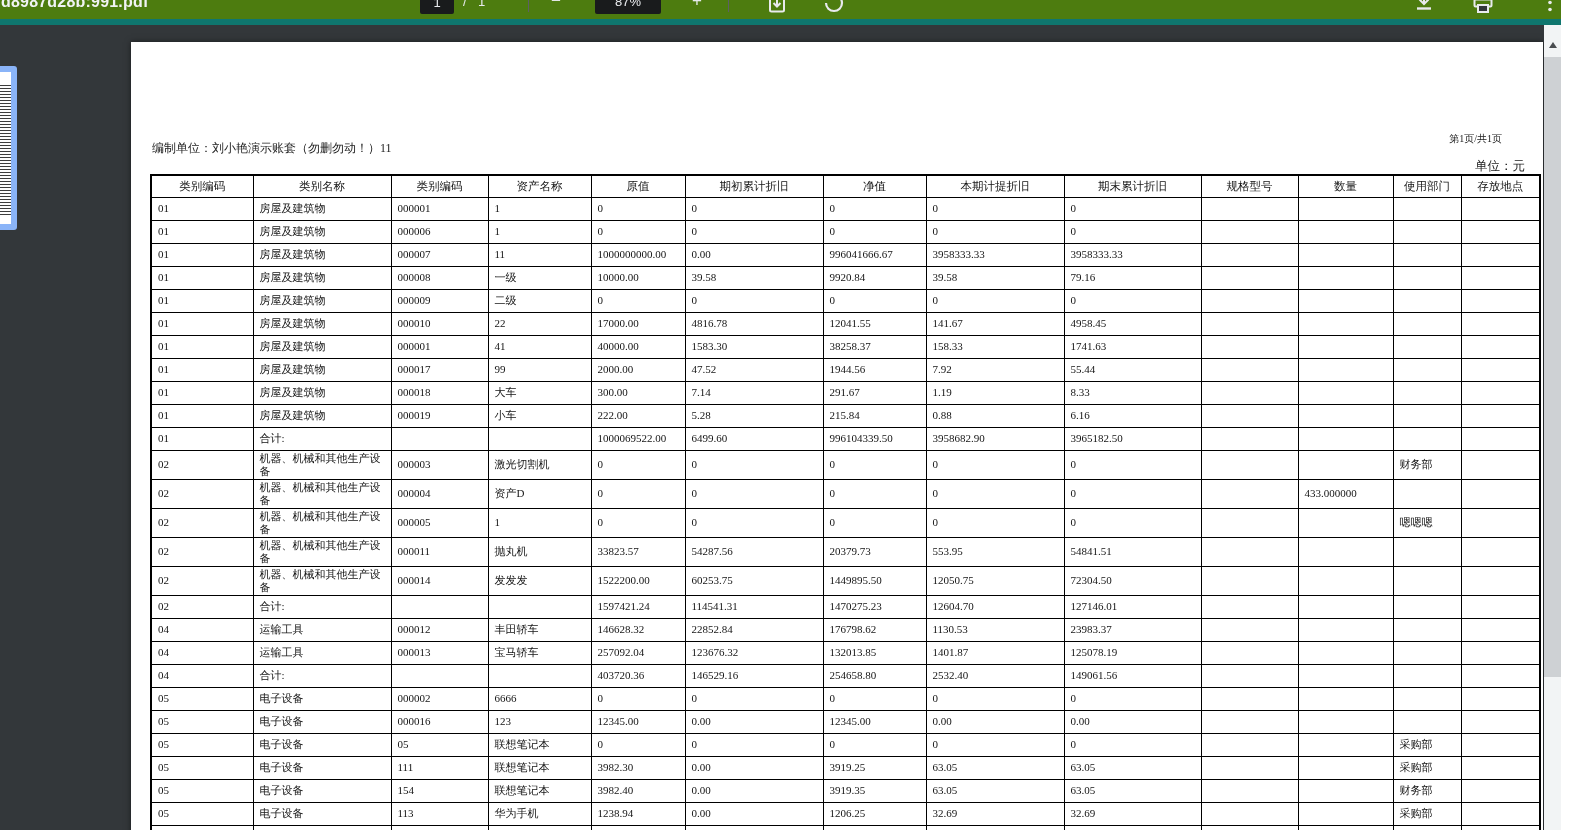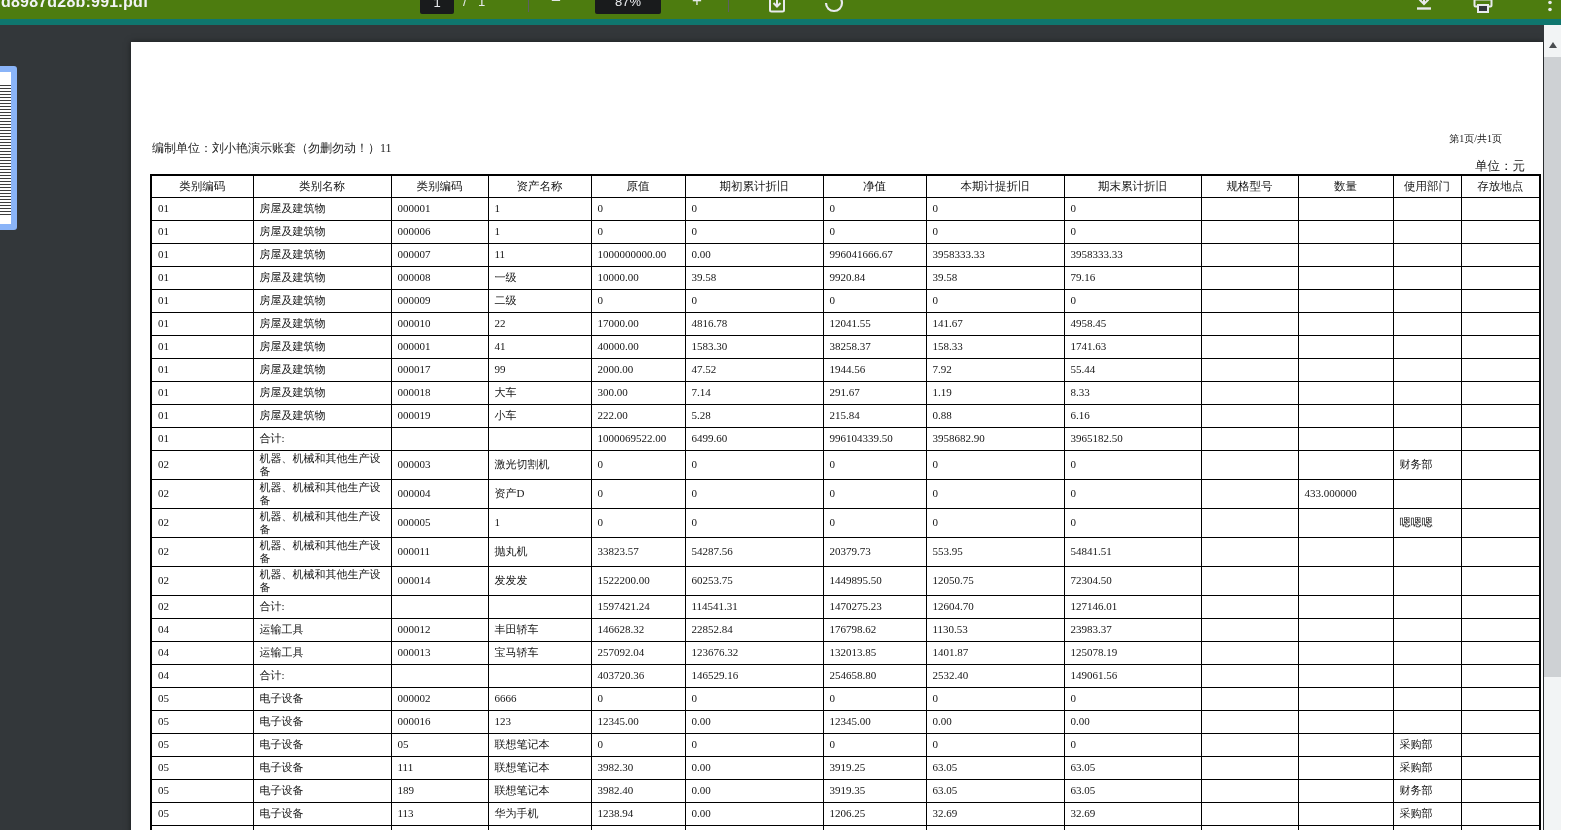--- a/index.html
+++ b/index.html
@@ -520,21 +520,21 @@
               <td>63.05</td>
               <td>63.05</td>
               <td></td>
               <td></td>
               <td>采购部</td>
               <td></td>
             </tr>
             <tr>
               <td>05</td>
               <td>电子设备</td>
-              <td>189</td>
+              <td>154</td>
               <td>联想笔记本</td>
               <td>3982.40</td>
               <td>0.00</td>
               <td>3919.35</td>
               <td>63.05</td>
               <td>63.05</td>
               <td></td>
               <td></td>
               <td>财务部</td>
               <td></td>

